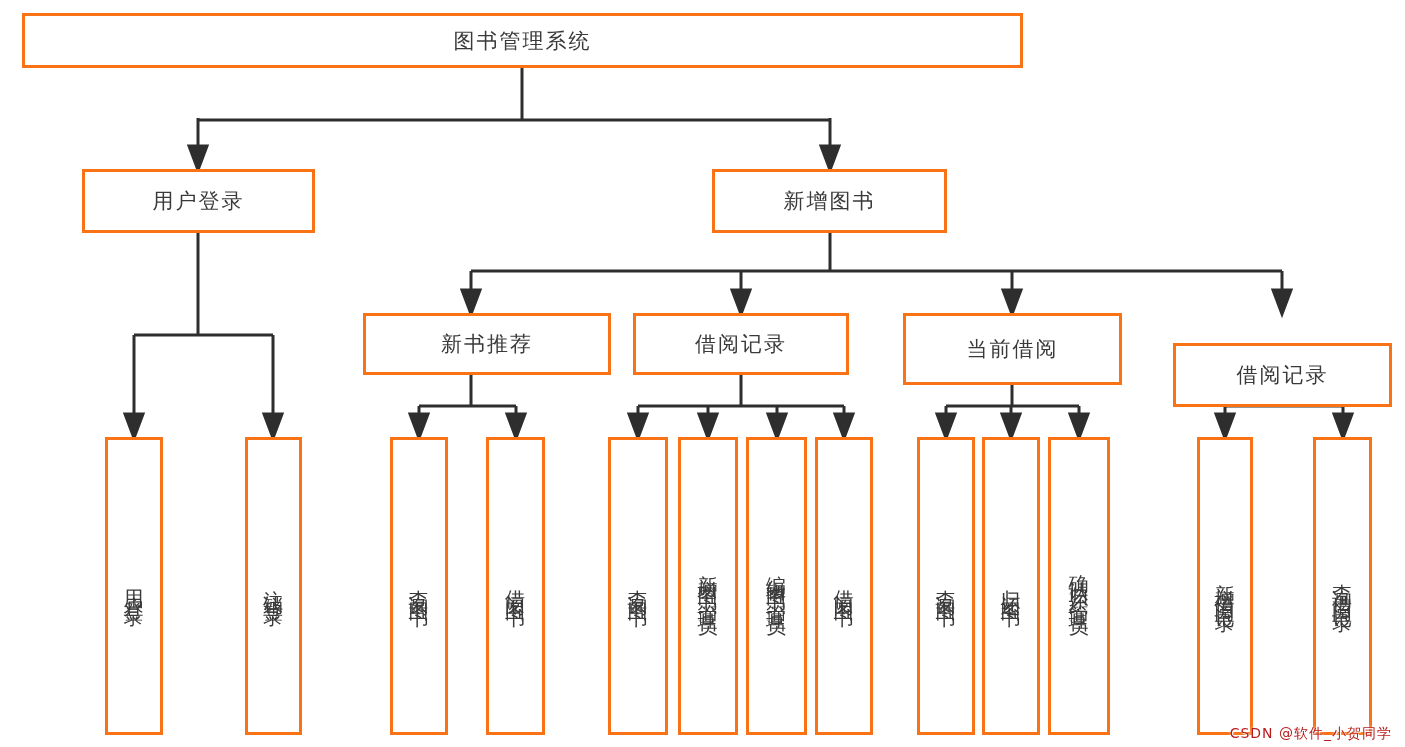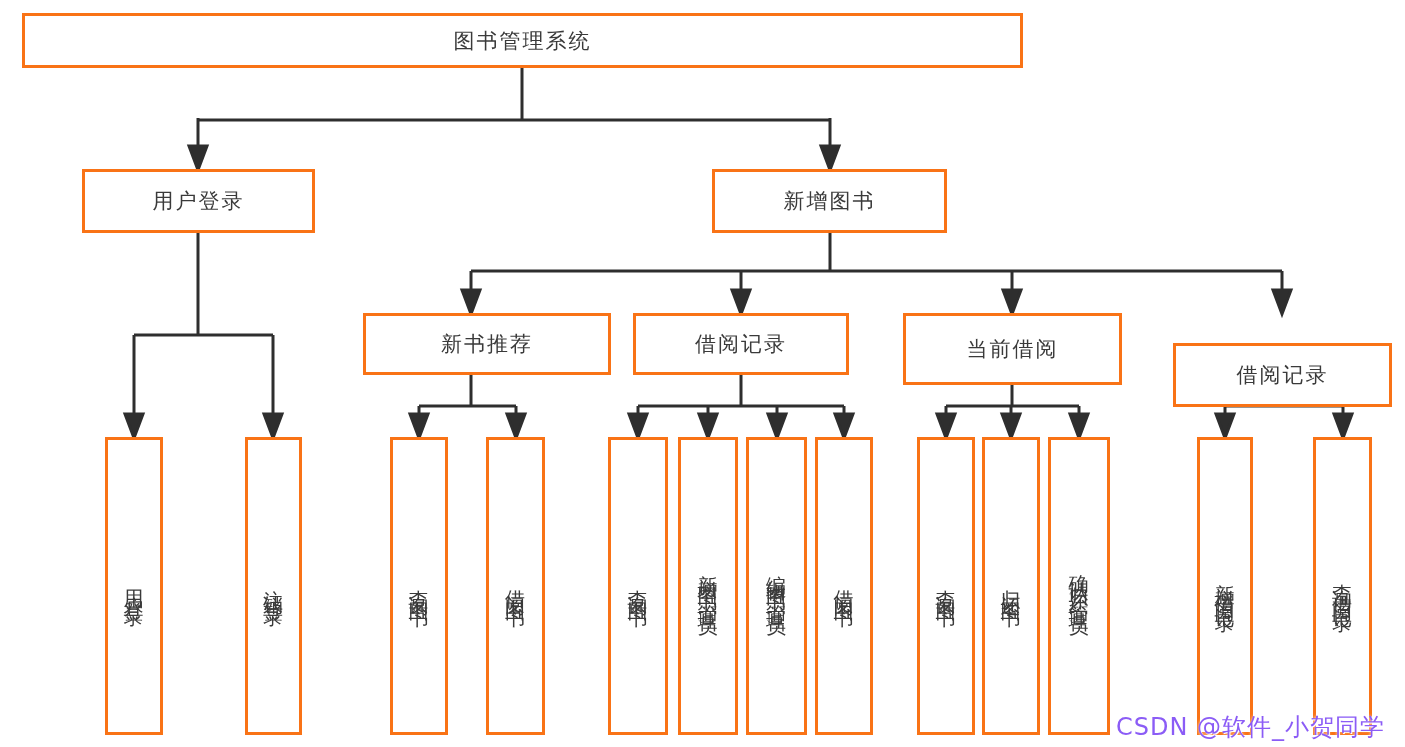--- a/index.html
+++ b/index.html
@@ -55,24 +55,24 @@
   .l6  { left: 678px;  width: 60px; }
   .l7  { left: 746px;  width: 61px; }
   .l8  { left: 815px;  width: 58px; }
   .l9  { left: 917px;  width: 58px; }
   .l10 { left: 982px;  width: 58px; }
   .l11 { left: 1048px; width: 62px; }
   .l12 { left: 1197px; width: 56px; }
   .l13 { left: 1313px; width: 59px; }
   .watermark {
     position: absolute;
-    right: 20px;
+    right: 13px;
     bottom: 4px;
-    font-size: 24px;
-    color: #8b5cf6;
+    font-size: 14px;
+    color: #b91c1c;
     letter-spacing: 1px;
     text-shadow: 0 0 3px #ffffff, 1px 1px 0 #ffffff;
     white-space: nowrap;
   }
 </style>
 </head>
 <body>
 
 <div id="stage">
 

